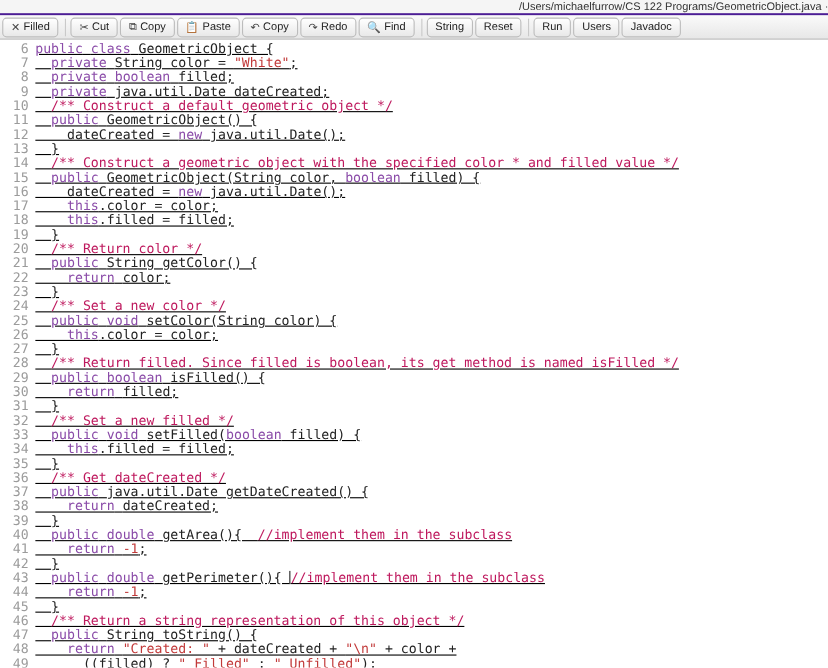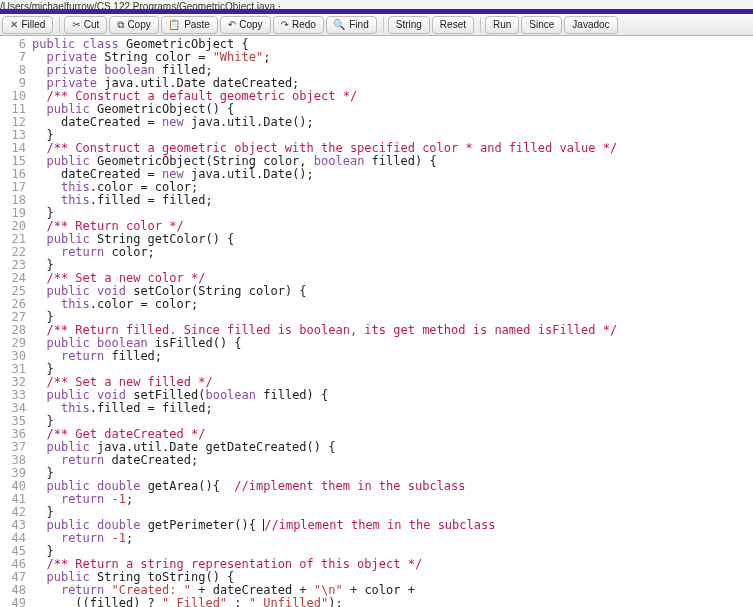--- a/index.html
+++ b/index.html
@@ -7,25 +7,25 @@
     font-family: -apple-system, "Helvetica Neue", Arial, sans-serif;
     font-size: 11px;
     background: #fff;
     width: 753px;
     height: 607px;
     overflow: hidden;
   }
   .titlebar {
     height: 14px;
     line-height: 14px;
-    text-align: left;
+    text-align: right;
     font-size: 10px;
     color: #333;
     background: #f5f5f5;
-    border-bottom: 5px solid #4c1d95;
+    border-bottom: 2px solid #4c1d95;
     white-space: nowrap;
     overflow: hidden;
   }
   .toolbar {
     display: flex;
     align-items: center;
     height: 22px;
     background: linear-gradient(#fafafa, #e7e7e7);
     border-bottom: 1px solid #b4b4b4;
     padding: 0 2px;
@@ -60,21 +60,21 @@
   }
   .gutter {
     text-align: right;
     color: #9b9b9b;
     padding-right: 6px;
     user-select: none;
     white-space: pre;
   }
   .gn { display:block; height:13px; }
   .codecol { white-space: pre; overflow:hidden; }
-  .line { display:block; height:13px; }
+  .line { display:block; height:13px;text-decoration:underline; }
   .kw { color:#8a4ba8; }
   .cm { color:#be185d; }       
   .str { color:#c23a3a; }      
   .num { color:#c23a3a; }
   .pl { color:#222; }          
   .caret { border-left:1px solid #222; display:inline-block; height:12px; vertical-align:-2px; }
   .divider { width:1px; background:#c9c9c9; margin:0 4px; height:16px; }
 </style>
 </head>
 <body>
@@ -116,21 +116,21 @@
     <span>String</span>
   </div>
   <div class="tbtn">
     <span>Reset</span>
   </div>
   <div class="divider"></div>
   <div class="tbtn">
     <span>Run</span>
   </div>
   <div class="tbtn">
-    <span>Since</span>
+    <span>Users</span>
   </div>
   <div class="tbtn">
     <span>Javadoc</span>
   </div>
 </div>
 
 <div class="code-area">
   <div class="gutter" id="gutter"><span class="gn">6</span><span class="gn">7</span><span class="gn">8</span><span class="gn">9</span><span class="gn">10</span><span class="gn">11</span><span class="gn">12</span><span class="gn">13</span><span class="gn">14</span><span class="gn">15</span><span class="gn">16</span><span class="gn">17</span><span class="gn">18</span><span class="gn">19</span><span class="gn">20</span><span class="gn">21</span><span class="gn">22</span><span class="gn">23</span><span class="gn">24</span><span class="gn">25</span><span class="gn">26</span><span class="gn">27</span><span class="gn">28</span><span class="gn">29</span><span class="gn">30</span><span class="gn">31</span><span class="gn">32</span><span class="gn">33</span><span class="gn">34</span><span class="gn">35</span><span class="gn">36</span><span class="gn">37</span><span class="gn">38</span><span class="gn">39</span><span class="gn">40</span><span class="gn">41</span><span class="gn">42</span><span class="gn">43</span><span class="gn">44</span><span class="gn">45</span><span class="gn">46</span><span class="gn">47</span><span class="gn">48</span><span class="gn">49</span></div>
   <div class="codecol" id="codecol"><span class="line"><span class="kw">public</span> <span class="kw">class</span> <span class="pl">GeometricObject {</span></span><span class="line">  <span class="kw">private</span> <span class="pl">String color = </span><span class="str">"White"</span><span class="pl">;</span></span><span class="line">  <span class="kw">private</span> <span class="kw">boolean</span> <span class="pl">filled;</span></span><span class="line">  <span class="kw">private</span> <span class="pl">java.util.Date dateCreated;</span></span><span class="line">  <span class="cm">/** Construct a default geometric object */</span></span><span class="line">  <span class="kw">public</span> <span class="pl">GeometricObject() {</span></span><span class="line">    <span class="pl">dateCreated = </span><span class="kw">new</span> <span class="pl">java.util.Date();</span></span><span class="line">  <span class="pl">}</span></span><span class="line">  <span class="cm">/** Construct a geometric object with the specified color * and filled value */</span></span><span class="line">  <span class="kw">public</span> <span class="pl">GeometricObject(String color, </span><span class="kw">boolean</span><span class="pl"> filled) {</span></span><span class="line">    <span class="pl">dateCreated = </span><span class="kw">new</span> <span class="pl">java.util.Date();</span></span><span class="line">    <span class="kw">this</span><span class="pl">.color = color;</span></span><span class="line">    <span class="kw">this</span><span class="pl">.filled = filled;</span></span><span class="line">  <span class="pl">}</span></span><span class="line">  <span class="cm">/** Return color */</span></span><span class="line">  <span class="kw">public</span> <span class="pl">String getColor() {</span></span><span class="line">    <span class="kw">return</span> <span class="pl">color;</span></span><span class="line">  <span class="pl">}</span></span><span class="line">  <span class="cm">/** Set a new color */</span></span><span class="line">  <span class="kw">public</span> <span class="kw">void</span> <span class="pl">setColor(String color) {</span></span><span class="line">    <span class="kw">this</span><span class="pl">.color = color;</span></span><span class="line">  <span class="pl">}</span></span><span class="line">  <span class="cm">/** Return filled. Since filled is boolean, its get method is named isFilled */</span></span><span class="line">  <span class="kw">public</span> <span class="kw">boolean</span> <span class="pl">isFilled() {</span></span><span class="line">    <span class="kw">return</span> <span class="pl">filled;</span></span><span class="line">  <span class="pl">}</span></span><span class="line">  <span class="cm">/** Set a new filled */</span></span><span class="line">  <span class="kw">public</span> <span class="kw">void</span> <span class="pl">setFilled(</span><span class="kw">boolean</span><span class="pl"> filled) {</span></span><span class="line">    <span class="kw">this</span><span class="pl">.filled = filled;</span></span><span class="line">  <span class="pl">}</span></span><span class="line">  <span class="cm">/** Get dateCreated */</span></span><span class="line">  <span class="kw">public</span> <span class="pl">java.util.Date getDateCreated() {</span></span><span class="line">    <span class="kw">return</span> <span class="pl">dateCreated;</span></span><span class="line">  <span class="pl">}</span></span><span class="line">  <span class="kw">public</span> <span class="kw">double</span> <span class="pl">getArea(){  </span><span class="cm">//implement them in the subclass</span></span><span class="line">    <span class="kw">return</span> <span class="num">-1</span><span class="pl">;</span></span><span class="line">  <span class="pl">}</span></span><span class="line">  <span class="kw">public</span> <span class="kw">double</span> <span class="pl">getPerimeter(){ </span><span class="caret"></span><span class="cm">//implement them in the subclass</span></span><span class="line">    <span class="kw">return</span> <span class="num">-1</span><span class="pl">;</span></span><span class="line">  <span class="pl">}</span></span><span class="line">  <span class="cm">/** Return a string representation of this object */</span></span><span class="line">  <span class="kw">public</span> <span class="pl">String toString() {</span></span><span class="line">    <span class="kw">return</span> <span class="str">"Created: "</span><span class="pl"> + dateCreated + </span><span class="str">"\n"</span><span class="pl"> + color +</span></span><span class="line">      <span class="pl">((filled) ? </span><span class="str">" Filled"</span><span class="pl"> : </span><span class="str">" Unfilled"</span><span class="pl">);</span></span></div>
 </div>

